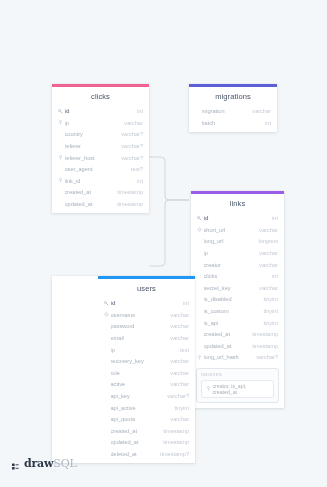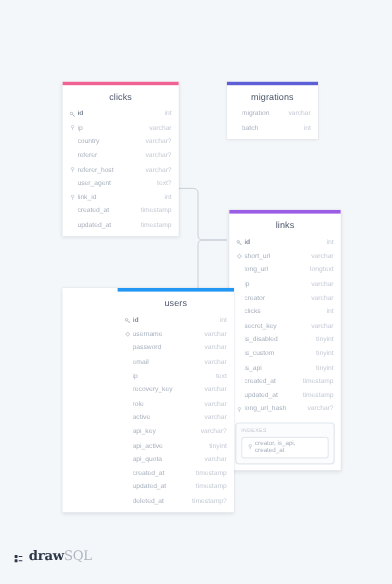--- a/index.html
+++ b/index.html
@@ -25,20 +25,21 @@
     width: 327px;
     height: 487px;
     pointer-events: none;
   }
   .table {
     position: absolute;
     background: #ffffff;
     border-radius: 0;
     box-shadow: 0 1px 3px rgba(40,60,90,0.13), 0 0 0 0.5px rgba(40,60,90,0.05);
     overflow: hidden;
+    margin-top: 16px;
   }
   .table-bar {
     height: 3px;
     width: 100%;
   }
   .table-title {
     text-align: center;
     font-size: 7.5px;
     color: #4a5568;
     padding: 5px 0 4.5px 0;
@@ -207,21 +208,21 @@
         <span class="ctype">timestamp</span>
       </div>
       <div class="col">
         <span class="ico"></span>
         <span class="cname">updated_at</span>
         <span class="ctype">timestamp</span>
       </div>
     </div>
   </div>
 
-  <div class="table" style="left:189px; top:68px; width:76px;">
+  <div class="table" style="left:189px; top:68px; width:88px;">
     <div class="table-bar" style="background:#5c5fd6;"></div>
     <div class="table-title">migrations</div>
     <div class="cols">
       <div class="col">
         <span class="ico"></span>
         <span class="cname">migration</span>
         <span class="ctype">varchar</span>
       </div>
       <div class="col">
         <span class="ico"></span>
@@ -323,21 +324,21 @@
           <svg width="5" height="5" viewBox="0 0 10 10">
               <circle cx="5" cy="3" r="2.1" fill="none" stroke="#b9c0cb" stroke-width="1.1"></circle>
               <path d="M5 5 V9" stroke="#b9c0cb" stroke-width="1.1"></path>
             </svg>
         </span>
         <span>creator, is_api, created_at</span>
       </div>
     </div>
   </div>
 
-  <div class="table" style="left:52px; top:240px; width:97px;padding-left:46px;">
+  <div class="table" style="left:52px; top:260px; width:97px;padding-left:46px;">
     <div class="table-bar" style="background:#2196f3;"></div>
     <div class="table-title">users</div>
     <div class="cols">
       <div class="col key">
         <span class="ico">
           <svg width="5" height="5" viewBox="0 0 10 10">
               <circle cx="3" cy="3" r="2.1" fill="none" stroke="#9aa3b1" stroke-width="1.1"></circle>
               <path d="M4.5 4.5 L8.5 8.5 M6.8 6.8 L8 5.7" stroke="#9aa3b1" stroke-width="1.1" fill="none"></path>
             </svg>
         </span>

